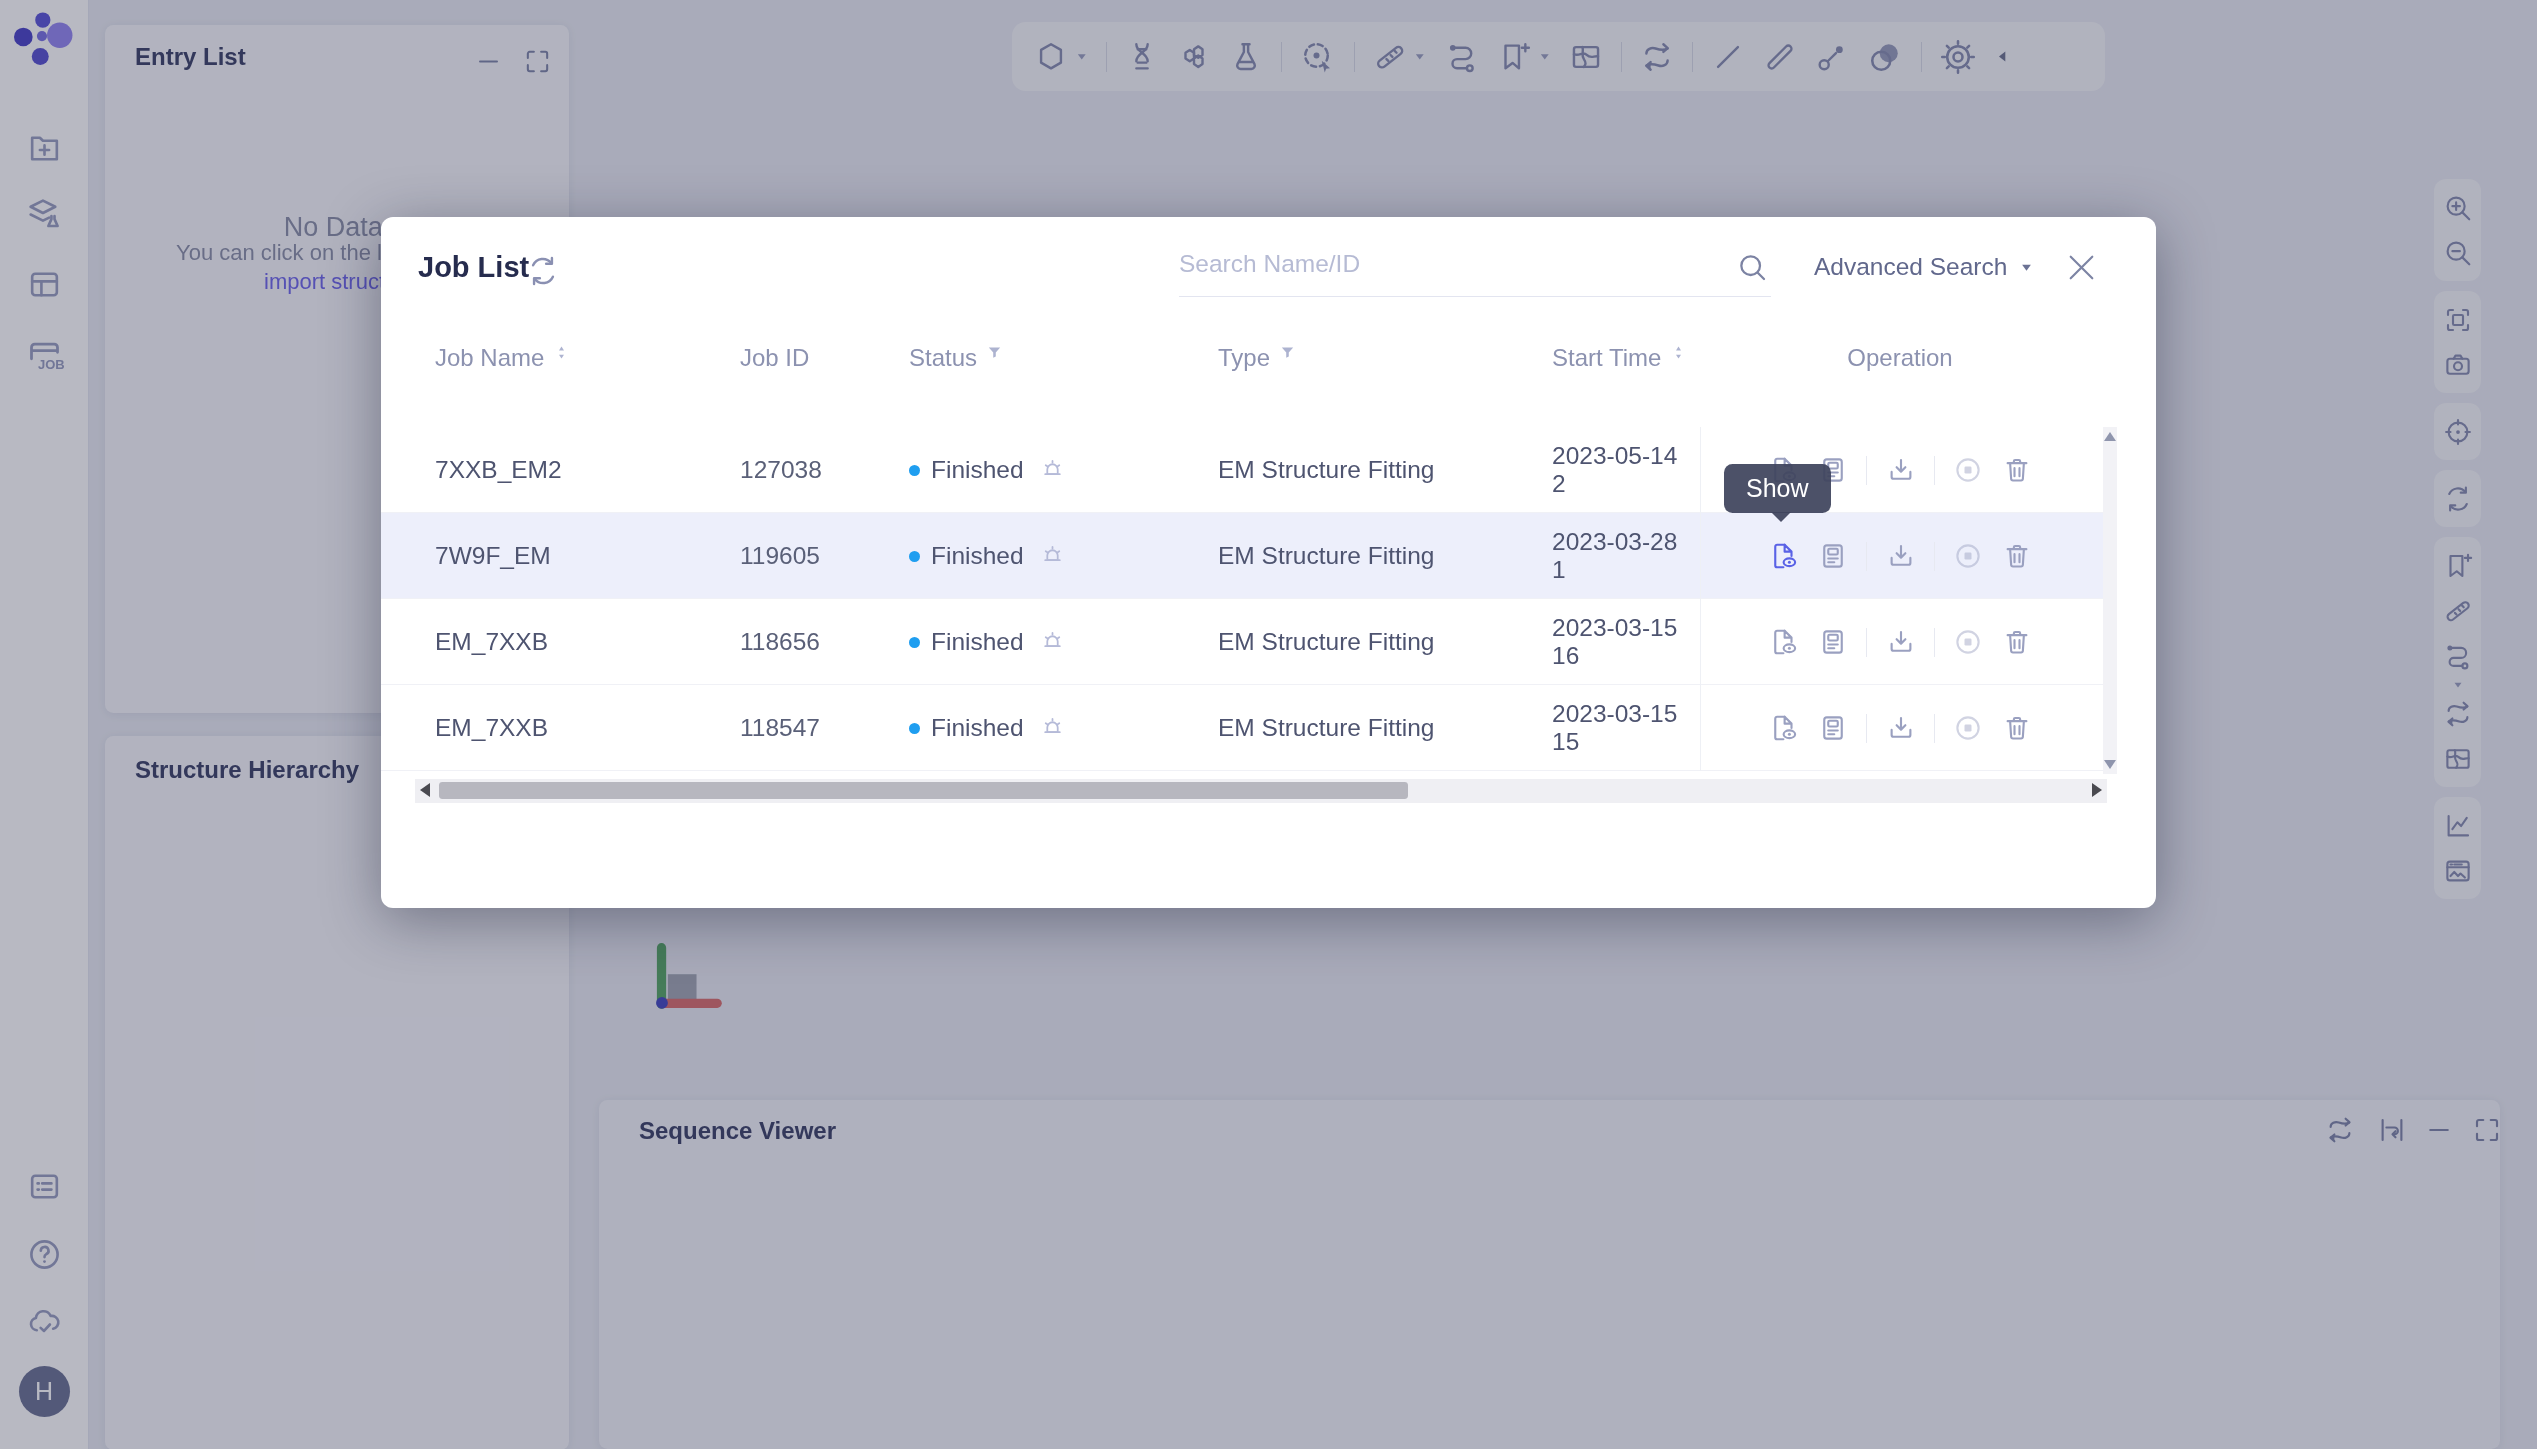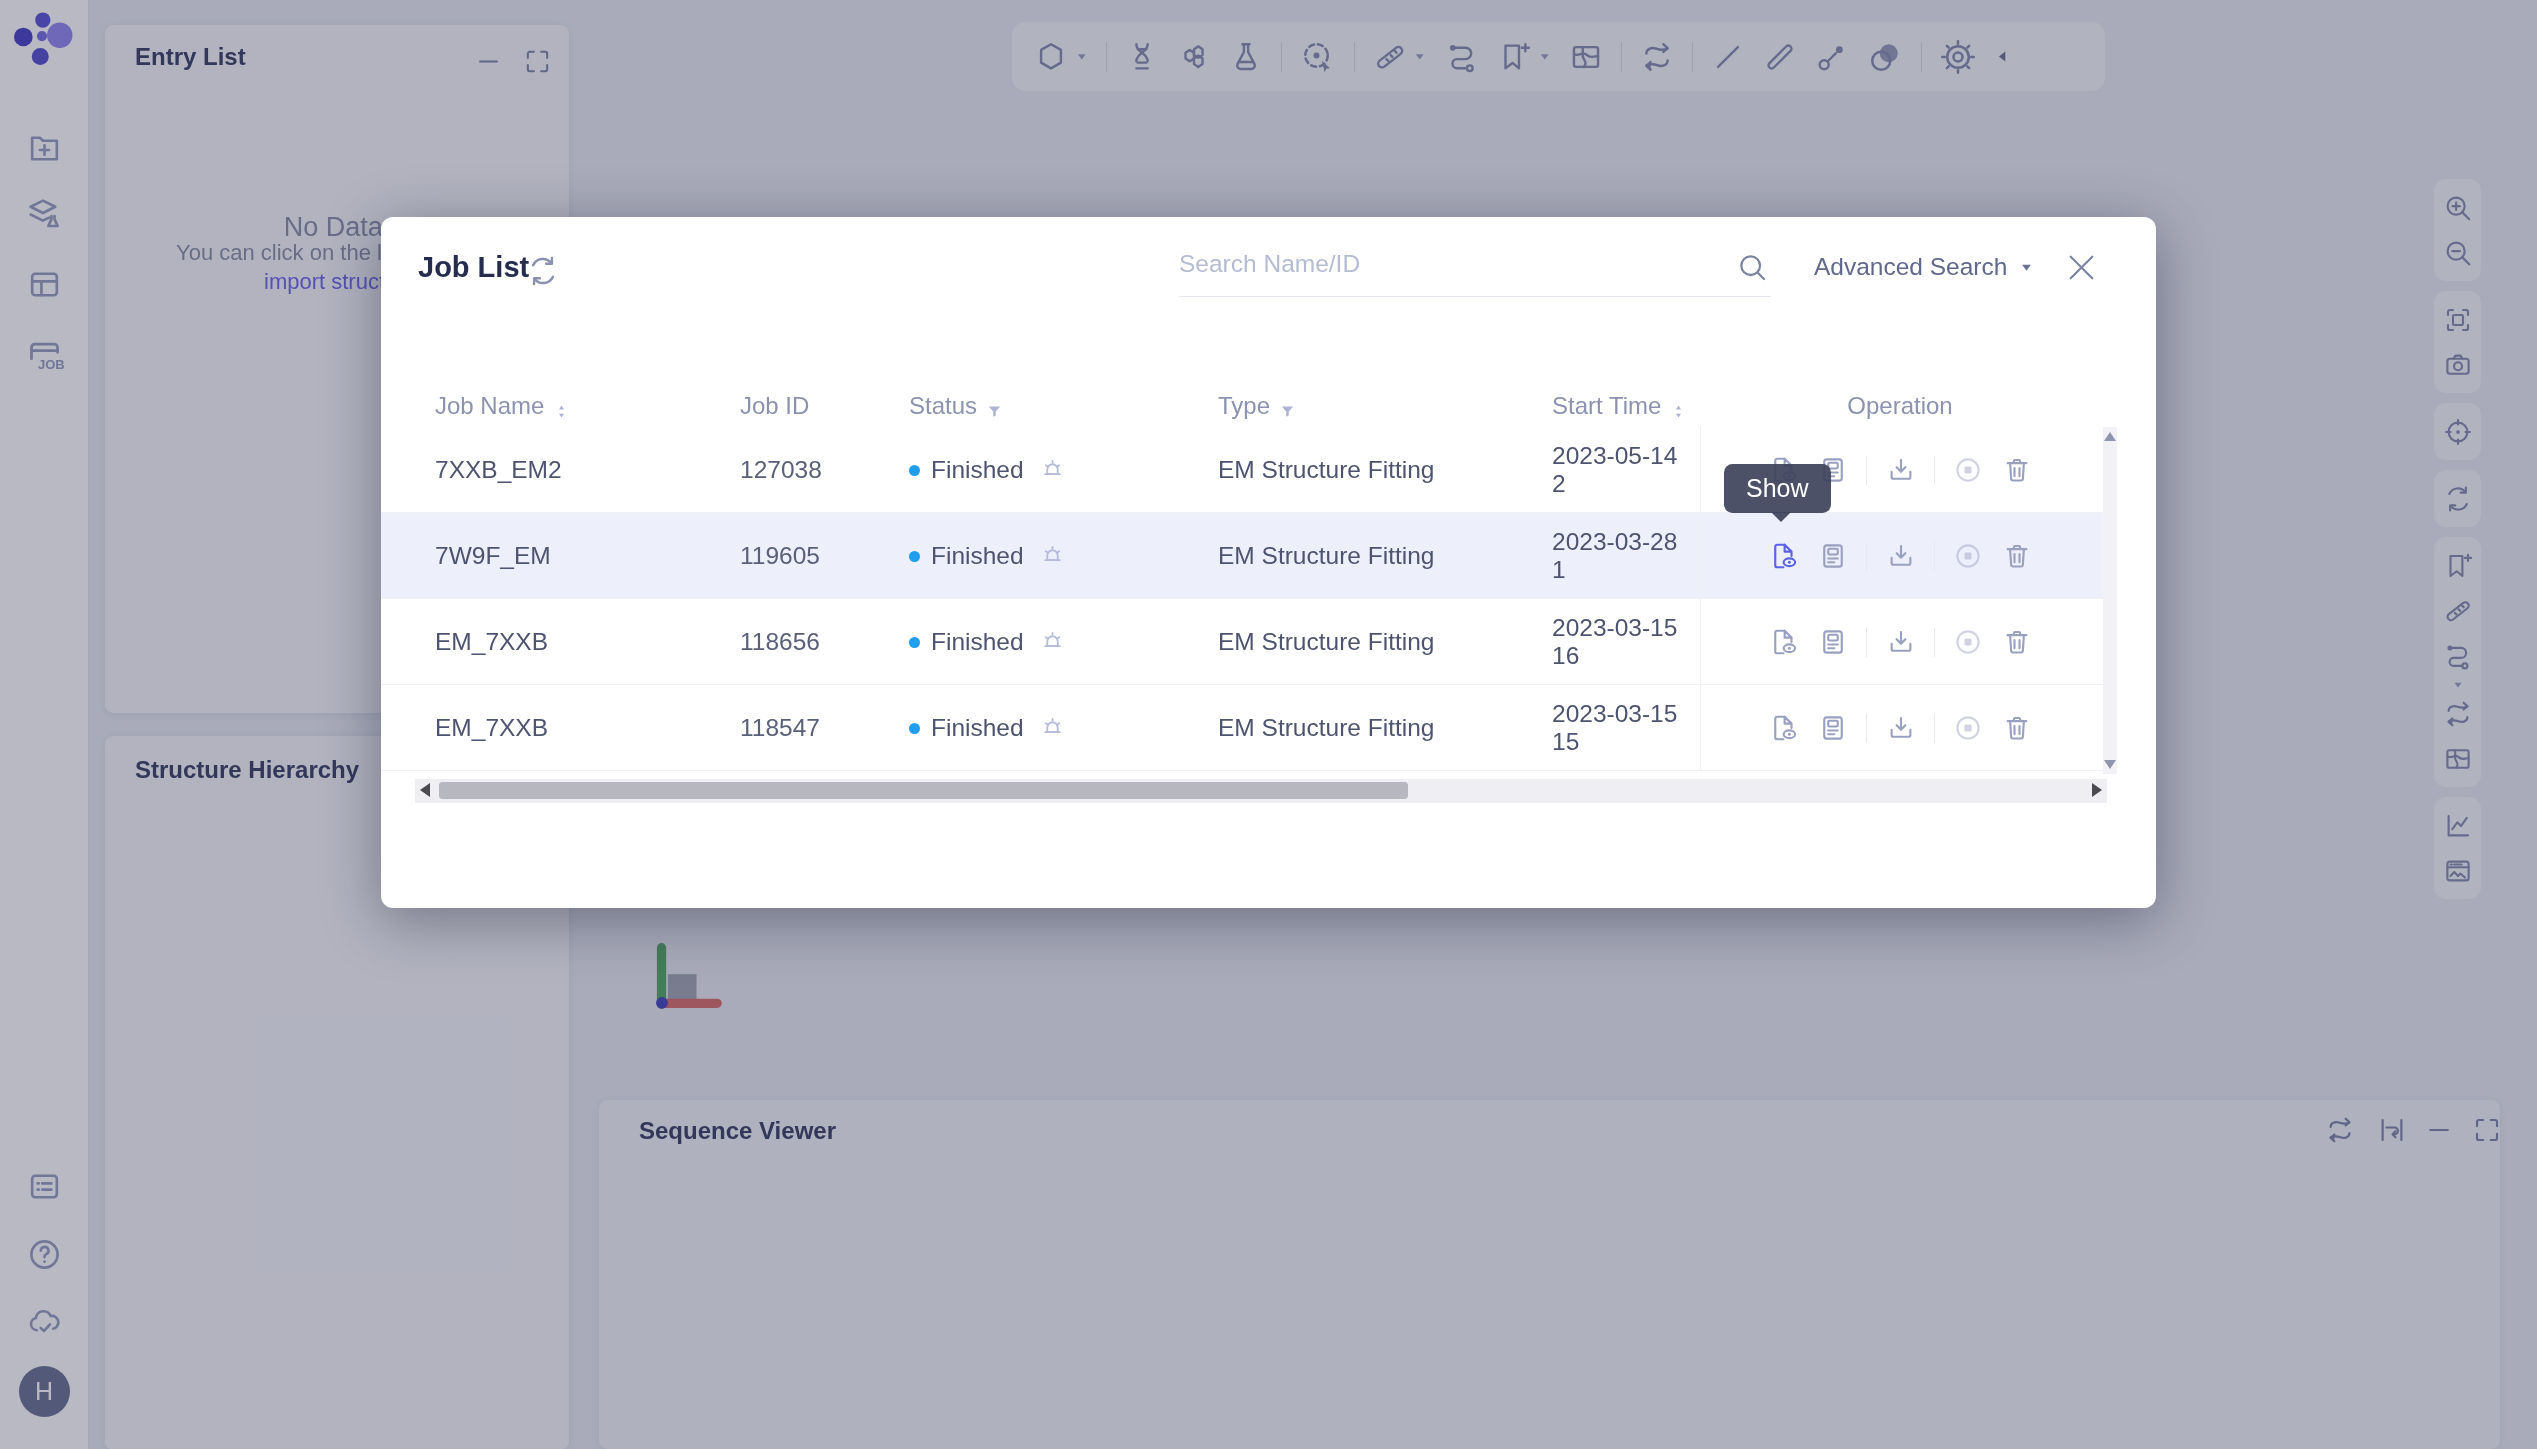--- a/index.html
+++ b/index.html
@@ -40,21 +40,21 @@
   #modal-refresh { position:absolute; left:145px; top:37px; width:34px; height:34px; color:#8a90b2; }
   #search-wrap { position:absolute; left:798px; top:18.6px; width:592px; height:61px; border-bottom:1.7px solid #e3e5f0; }
   #search-input { width:541px; height:56px; border:0; outline:0; background:transparent; font-size:24.5px; color:#c2410c; font-family:"Liberation Sans",sans-serif; }
   #search-input::placeholder { color:#b6bbd4; }
   #search-icon { position:absolute; right:3.4px; top:15px; width:32px; height:32px; color:#7c83a3; }
   #adv-search { position:absolute; left:1433px; top:36px; display:flex; align-items:center; gap:12px; font-size:24.5px; color:#61688c; }
   #modal-close { position:absolute; left:1682px; top:32px; width:37px; height:37px; color:#7d84a4; }
 
   
   #thead { position:absolute; left:0; top:127px; width:1775px; height:76px; font-size:24px; color:#8c92b0; }
-  .th { position:absolute; top:0; height:76px; display:flex; align-items:flex-end; gap:8.5px; }
+  .th { position:absolute; top:0; height:76px; display:flex; align-items:flex-start; gap:8.5px; }
   .hicon { color:#adb3d0; }
   #rows { position:absolute; left:0; top:210px; width:1736px; }
   .row { position:relative; width:1736px; height:86px; background:#fff; border-bottom:0.8px solid #f0f1f6; font-size:24.5px; }
   .row.hl { background:#edeffb; }
   .cell { position:absolute; top:0; height:86px; display:flex; align-items:center; color:#4e5470; }
   .c-name { left:54px; } .c-id { left:359px; color:#5a6078; } .c-status { left:528px; gap:11px; }
   .c-type { left:837px;text-align:right; } .c-time { left:1171px; width:145px; overflow:hidden; }
   .dot { width:11px; height:11px; border-radius:50%; background:#1f9ef0; }
   .bell { color:#b5bad8; margin-left:5px; }
   .c-op { left:1319px; width:400px; border-left:0.8px solid #eef0f5; display:flex; align-items:center; justify-content:center; gap:18.6px; color:#9aa0c0; }

